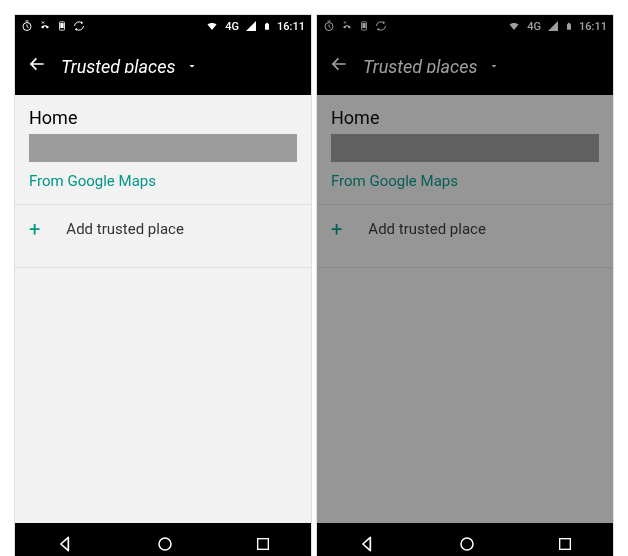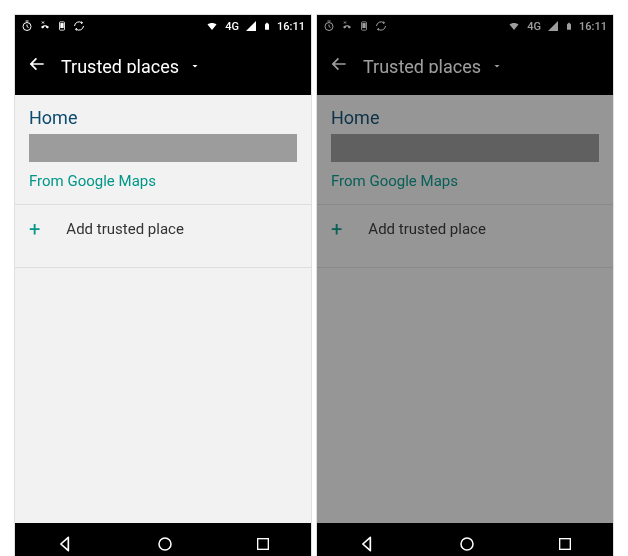--- a/index.html
+++ b/index.html
@@ -25,28 +25,29 @@
     padding:0 6px;font-size:11px;
   }
   .status-left,.status-right{display:flex;align-items:center;gap:6px}
   .status-icon svg{display:block}
   .status-right span{font-weight:500}
   
   .app-bar{
     height:58px;background:#000;color:#fff;
     display:flex;align-items:center;gap:14px;padding:0 12px;
     position:relative;
+    font-style:italic;
   }
   .app-bar-title{font-size:18px;font-weight:400}
   .app-bar-redact{
     position:absolute;left:48px;top:36px;width:118px;height:14px;background:#000;
   }
   
   .content{padding:10px 14px}
-  .place-title{font-size:18px;color:#0c4a6e;margin:2px 0 6px}
+  .place-title{font-size:18px;color:#000000;margin:2px 0 6px}
   .place-redact{height:28px;background:#9c9c9c}
   .place-source{color:#009688;font-size:15px;margin-top:10px}
   .divider{height:1px;background:#ddd;margin:14px -14px 0}
   .add-row{
     display:flex;align-items:center;gap:26px;
     height:48px;font-size:15px;color:#333;
   }
   .plus-icon{color:#009688;font-size:20px;line-height:1}
   
   .nav-bar{

